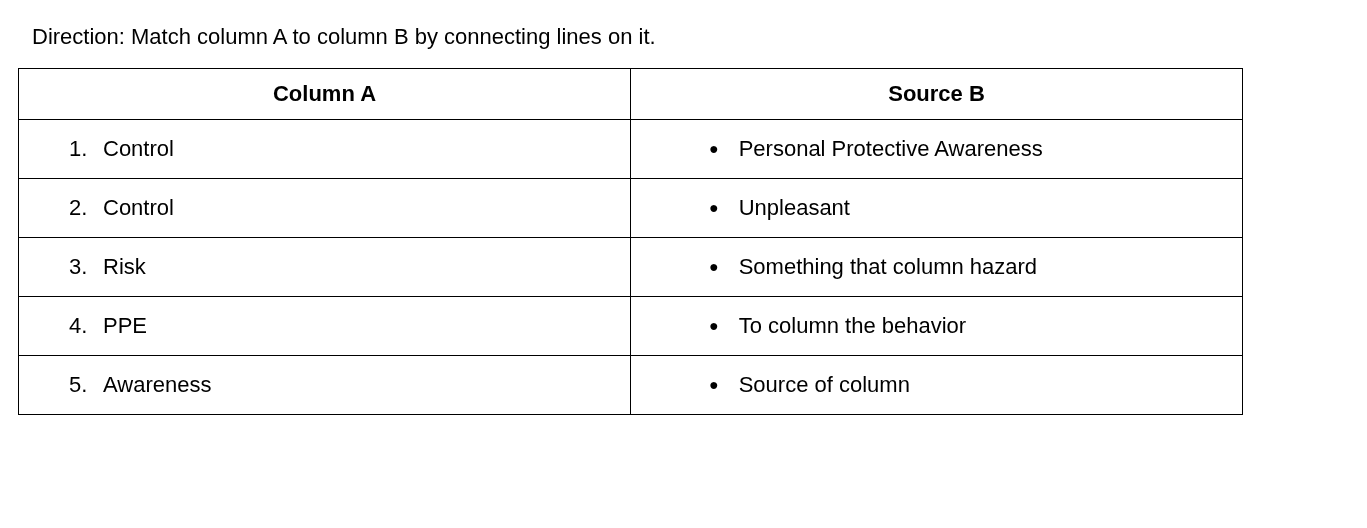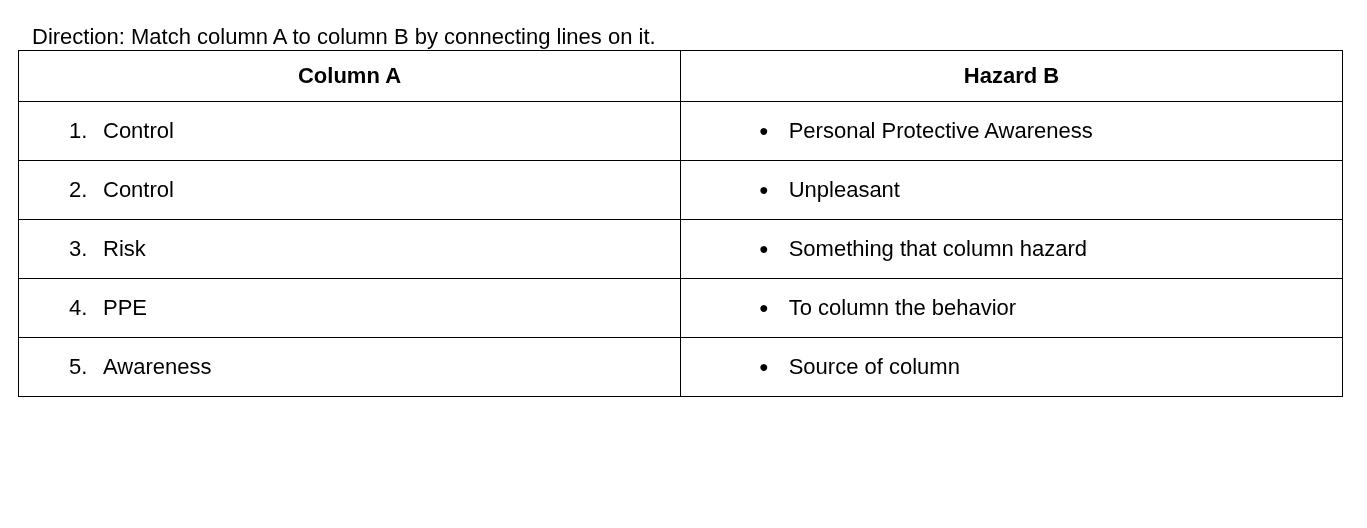--- a/index.html
+++ b/index.html
@@ -9,25 +9,26 @@
     }
     body {
       font-family: Arial, Helvetica, sans-serif;
       font-size: 22px;
       color: #000;
       background: #fff;
       padding: 24px 18px;
       width: 1367px;
     }
     .direction {
+      margin-bottom: 18px;
       margin-left: 14px;
     }
     table {
       border-collapse: collapse;
-      width: 1325px;
+      width: 1225px;
       table-layout: fixed;
     }
     th, td {
       border: 1px solid #000;
       text-align: left;
       vertical-align: middle;
     }
     th {
       font-weight: bold;
       text-align: center;
@@ -61,21 +62,21 @@
   </style>
 </head>
 <body>
 
 <div class="direction">Direction: Match column A to column B by connecting lines on it.</div>
 
 <table>
   <thead>
     <tr>
       <th>Column A</th>
-      <th>Hazard B</th>
+      <th>Source B</th>
     </tr>
   </thead>
   <tbody>
     <tr>
       <td class="col-a-cell">
         <div class="col-a-inner">
           <span class="col-a-num">1.</span>
           <span>Control</span>
         </div>
       </td>

